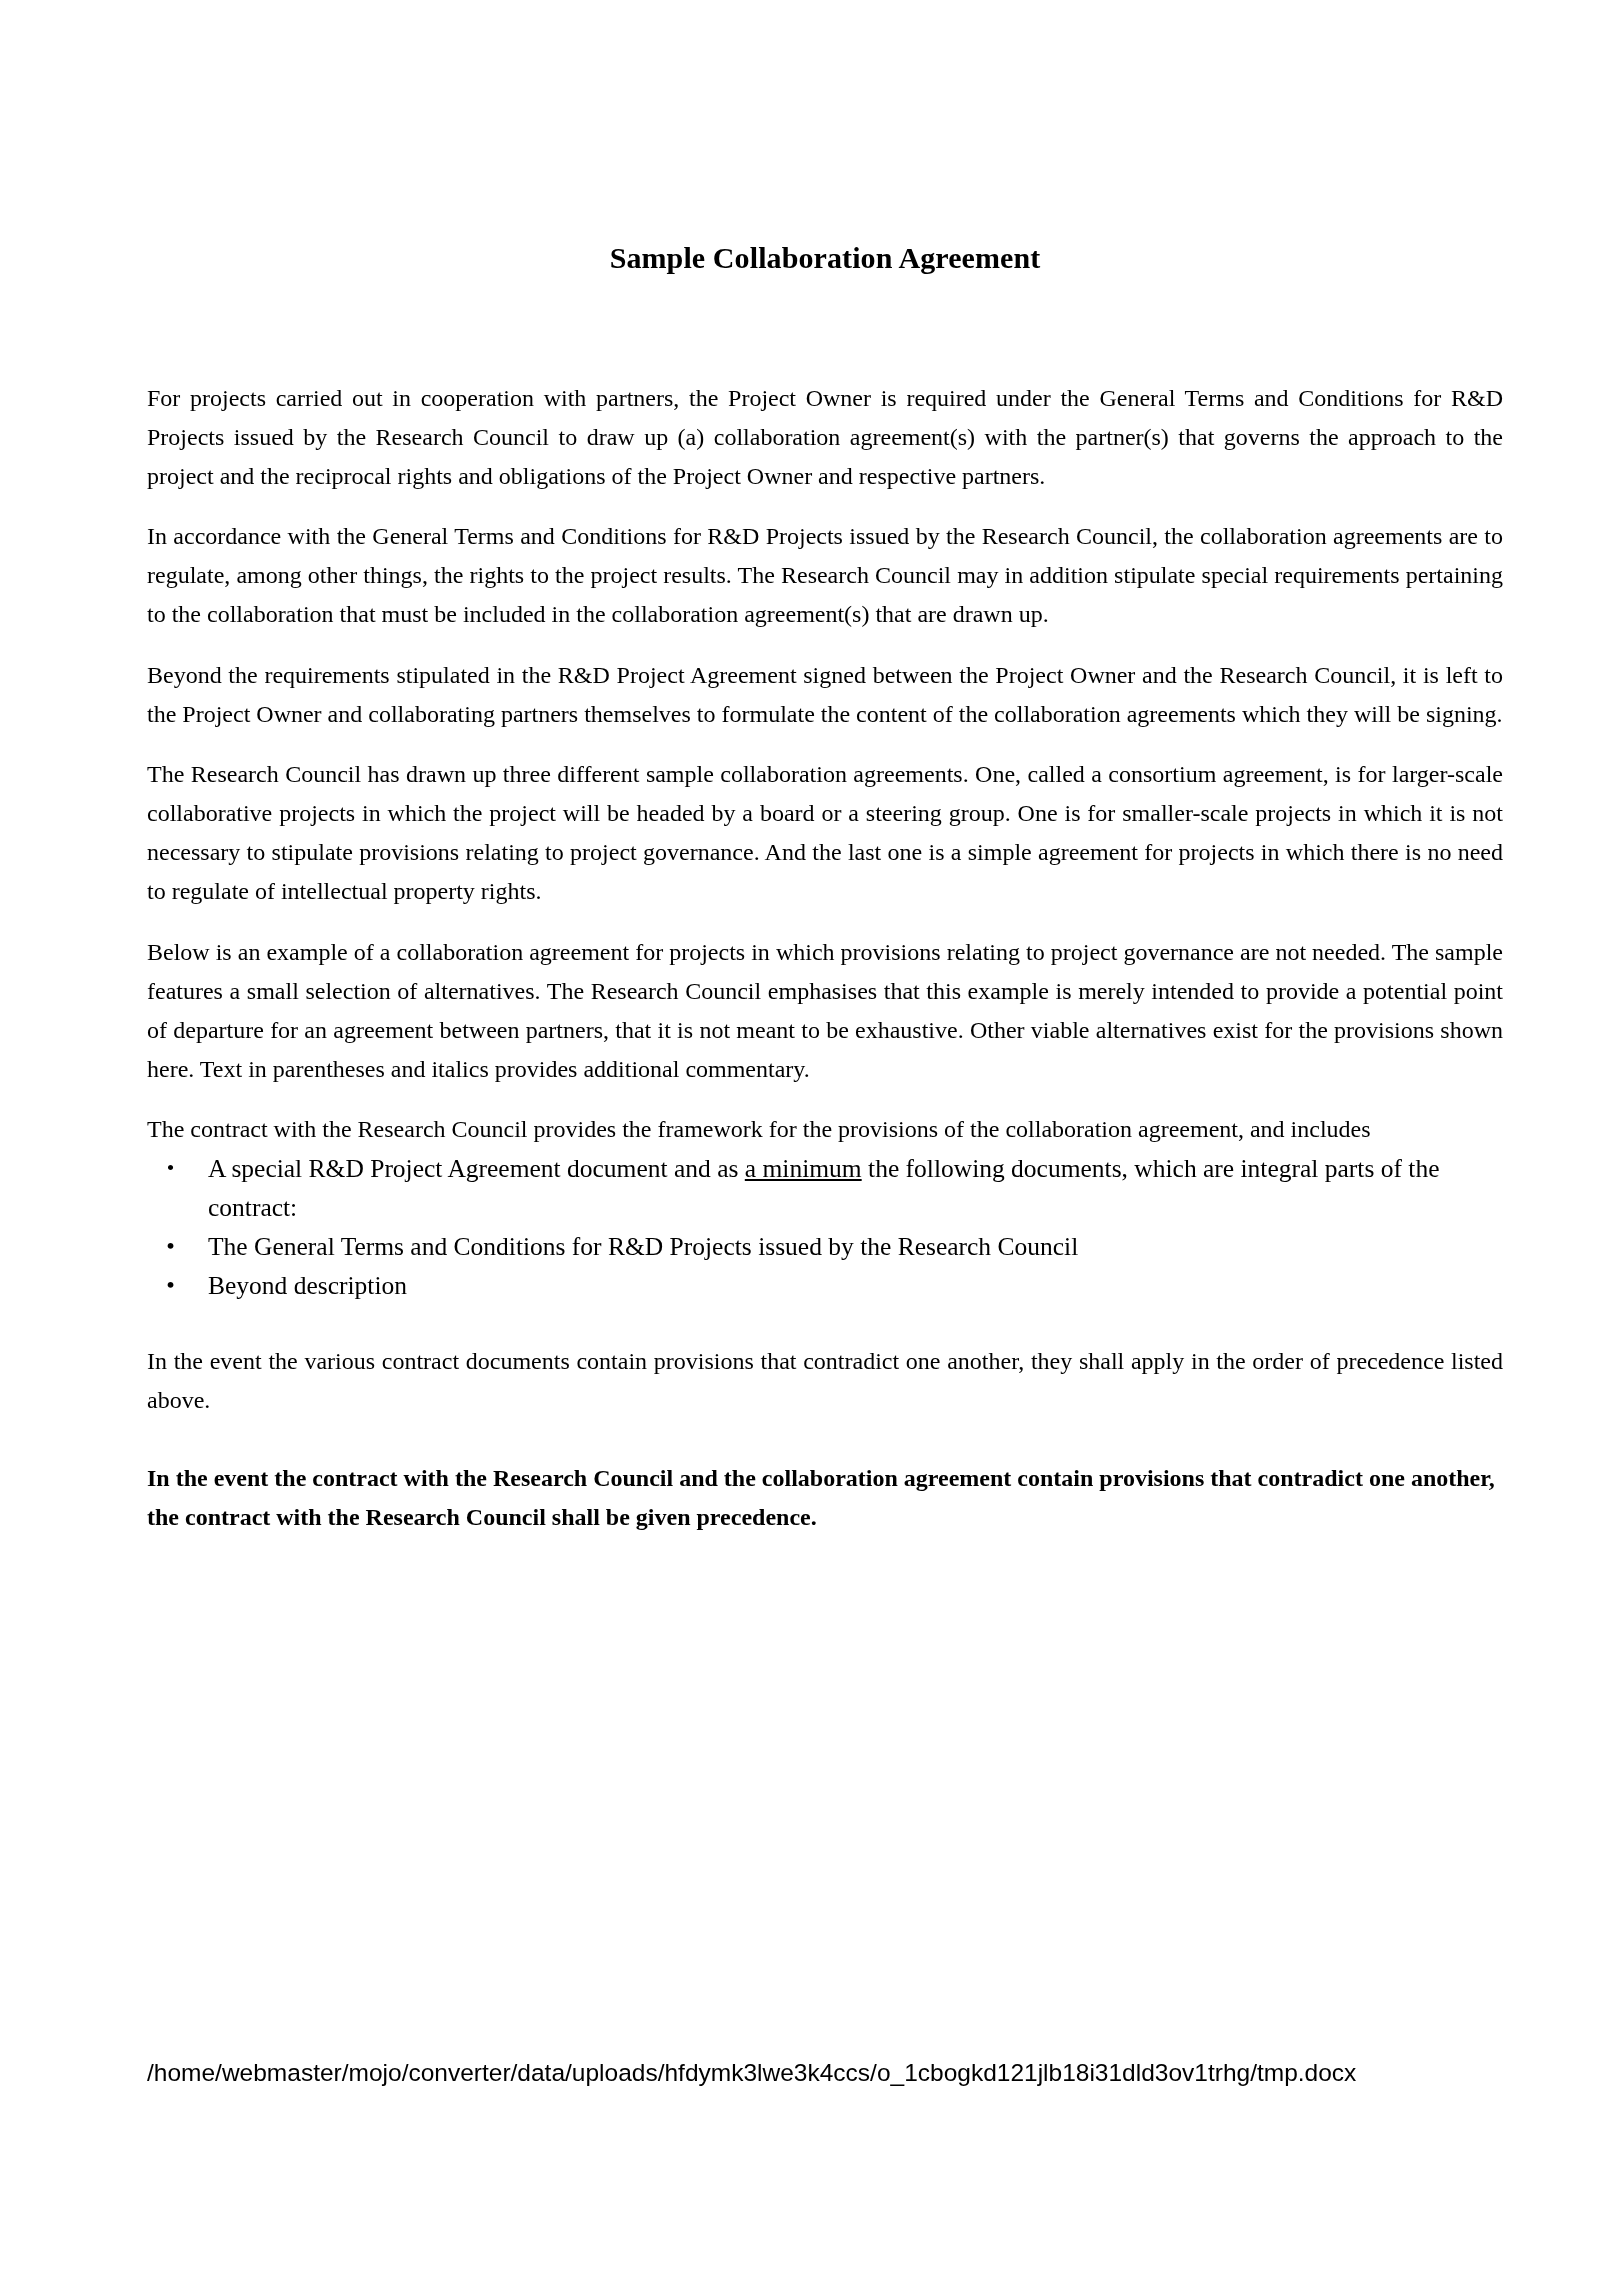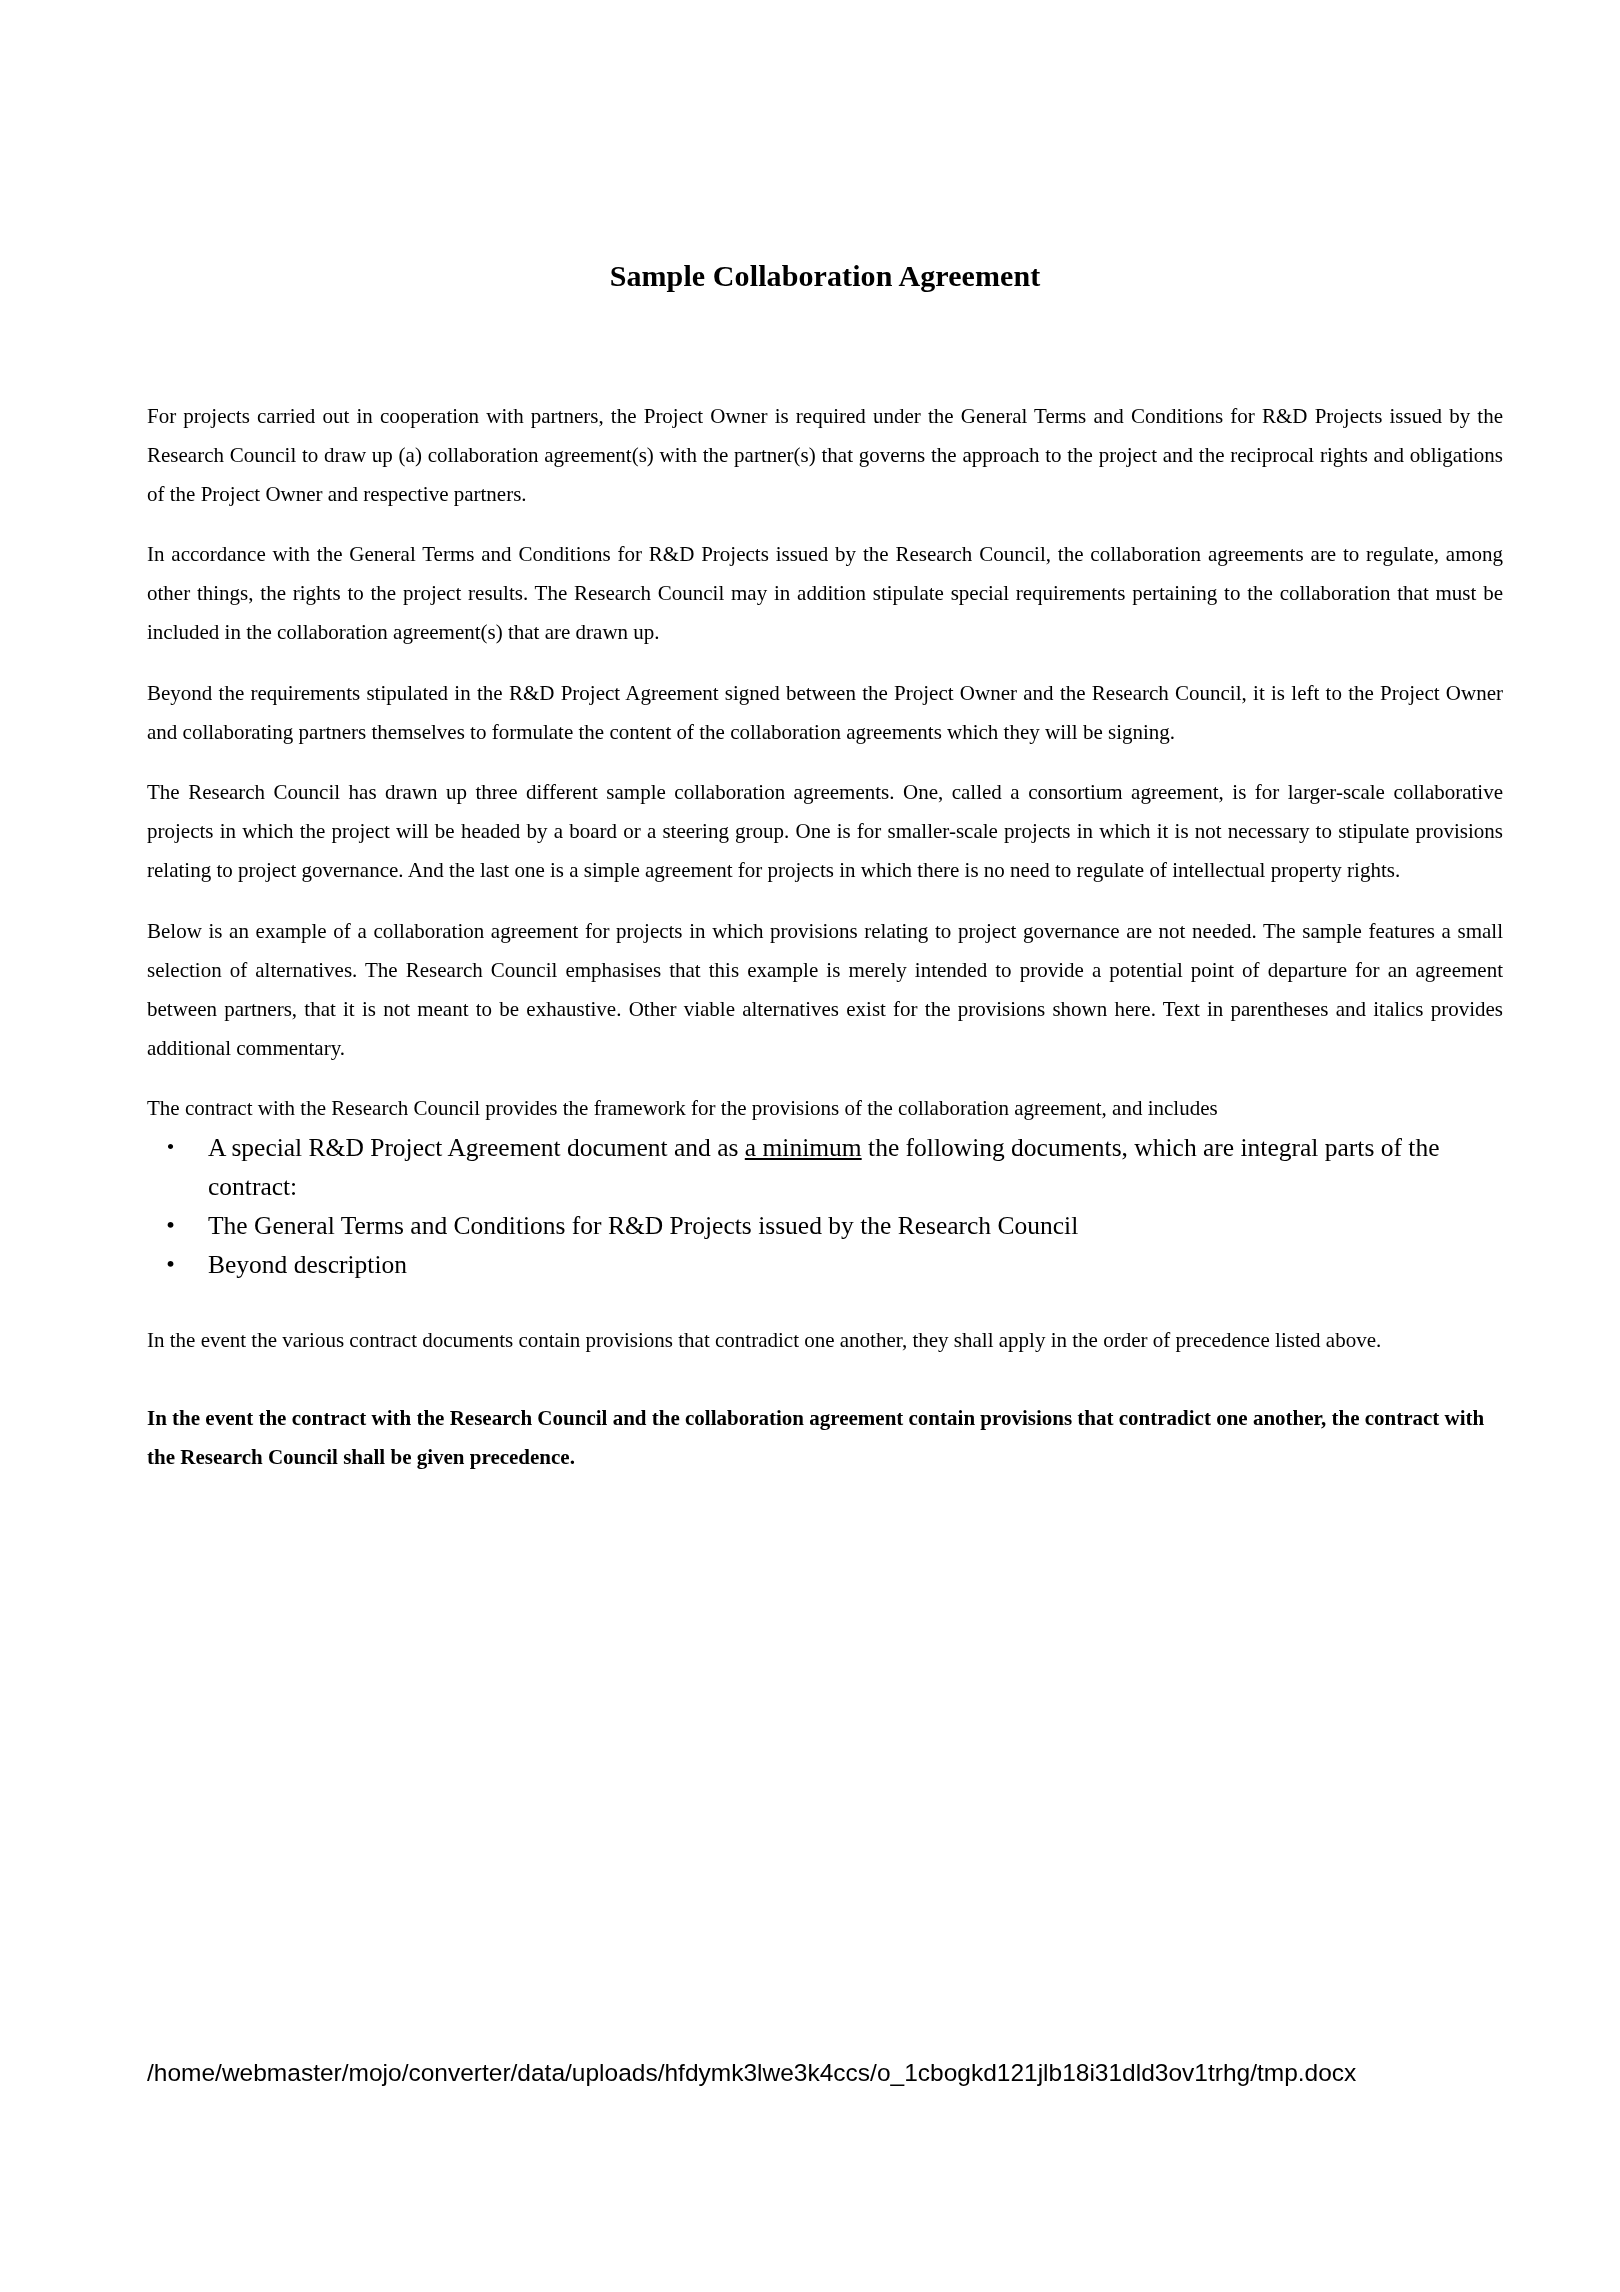--- a/index.html
+++ b/index.html
@@ -23,21 +23,21 @@
     left: 0; top: 0;
     width: 1620px;
     height: 2293px;
     background: #ffffff;
   }
 
   
   .content {
     position: absolute;
     left: 147px;
-    top: 257px;
+    top: 239px;
     width: 1356px;
   }
 
   .doc-title {
     text-align: center;
     font-size: 30px;
     font-weight: bold;
     line-height: 1.25;
     margin: 0;
     letter-spacing: 0.1px;
@@ -46,21 +46,21 @@
   .spacer-after-title { height: 65px; }
 
   .section-heading {
     font-size: 25.5px;
     font-weight: bold;
     line-height: 1.3;
     margin: 0;
   }
 
   .para {
-    font-size: 21px;
+    font-size: 24px;
     line-height: 39px;
     text-align: justify;
     text-justify: inter-word;
     margin: 0;
     hyphens: none;
   }
   .para.left {
     text-align: left;
   }
   .para.bold {

